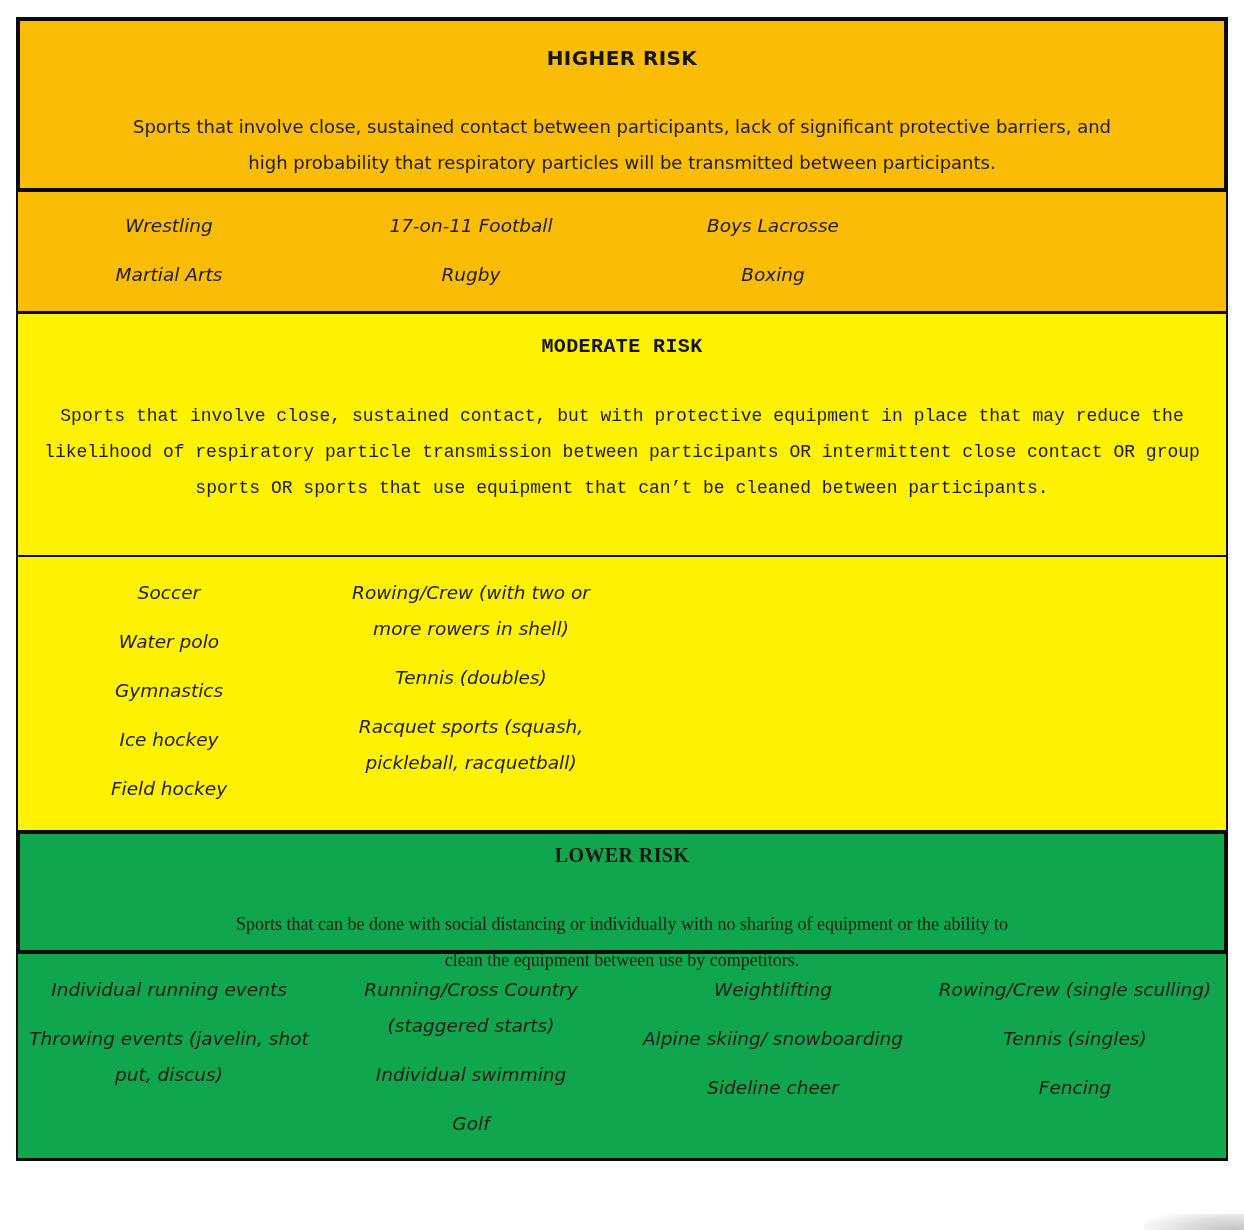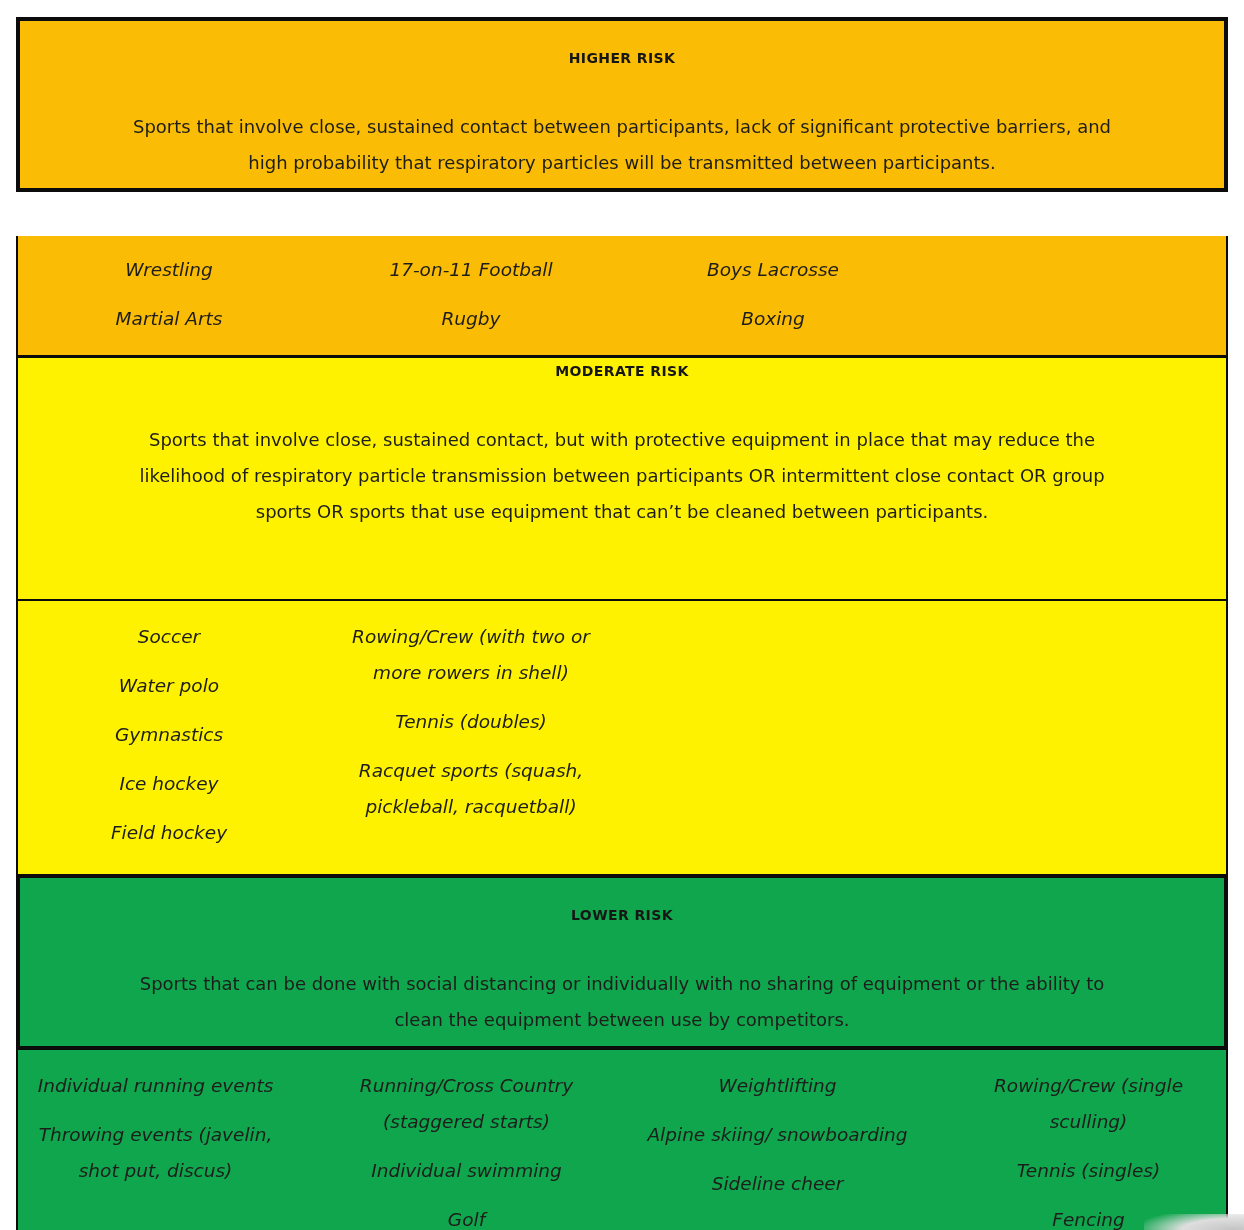--- a/index.html
+++ b/index.html
@@ -20,46 +20,46 @@
     left:16px;
     top:17px;
     width:1212px;
   }
   .risk-table > div { box-sizing:border-box; width:100%; }
 
   
   .hdr { text-align:center; }
   .hdr .title {
     font-weight:bold;
-    font-size:14px;
+    font-size:20px;
     line-height:26px;
     letter-spacing:0.4px;
     color:#161616;
   }
   .hdr .desc {
     margin-top:38px;
     font-size:18px;
     line-height:36px;
   }
   .hdr-heavy { border:4px solid #0b0b0b; }
 
   .s-hi-hdr  { height:175px; padding-top:24px; }
-  .s-mo-hdr  { height:246px; 
+  .s-mo-hdr  { height:246px; padding-top:20px;
                border-left:2px solid #0b0b0b; border-right:2px solid #0b0b0b;
-               border-top:3px solid #0b0b0b; border-bottom:2px solid #0b0b0b; }
-  .s-lo-hdr  { height:176px; padding-top:24px; }
+               border-top:3px solid #0b0b0b; border-bottom:2px solid #0b0b0b;font-family:Liberation Mono, monospace; }
+  .s-lo-hdr  { height:124px; padding-top:8px;font-family:Liberation Serif, serif; }
 
   
   .cells {
     display:grid;
     grid-template-columns:repeat(4, 1fr);
     border-left:2px solid #0b0b0b;
     border-right:2px solid #0b0b0b;
   }
-  .s-hi-cells { height:119px;margin-top:44px; }
+  .s-hi-cells { height:119px; }
   .s-mo-cells { height:273px; }
   .s-lo-cells { height:207px; border-bottom:3px solid #0b0b0b; }
 
   .col {
     display:flex;
     flex-direction:column;
     align-items:center;
     gap:13px;
     padding:16px 6px 0 6px;
   }
@@ -137,21 +137,21 @@
     </div>
 
     <div class="hdr hdr-heavy s-lo-hdr" style="background-color: rgb(15, 166, 78);">
       <div class="title">LOWER RISK</div>
       <div class="desc">
         <div class="desc-line">Sports that can be done with social distancing or individually with no sharing of equipment or the ability to</div>
         <div class="desc-line">clean the equipment between use by competitors.</div>
       </div>
     </div>
 
-    <div class="cells s-lo-cells" style="background-color: rgb(15, 166, 78); gap: 36px;">
+    <div class="cells s-lo-cells" style="background-color: rgb(15, 166, 78);">
       <div class="col">
         <div class="sport">Individual running events</div>
         <div class="sport">Throwing events (javelin, shot put, discus)</div>
       </div>
       <div class="col">
         <div class="sport">Running/Cross Country (staggered starts)</div>
         <div class="sport">Individual swimming</div>
         <div class="sport">Golf</div>
       </div>
       <div class="col">

